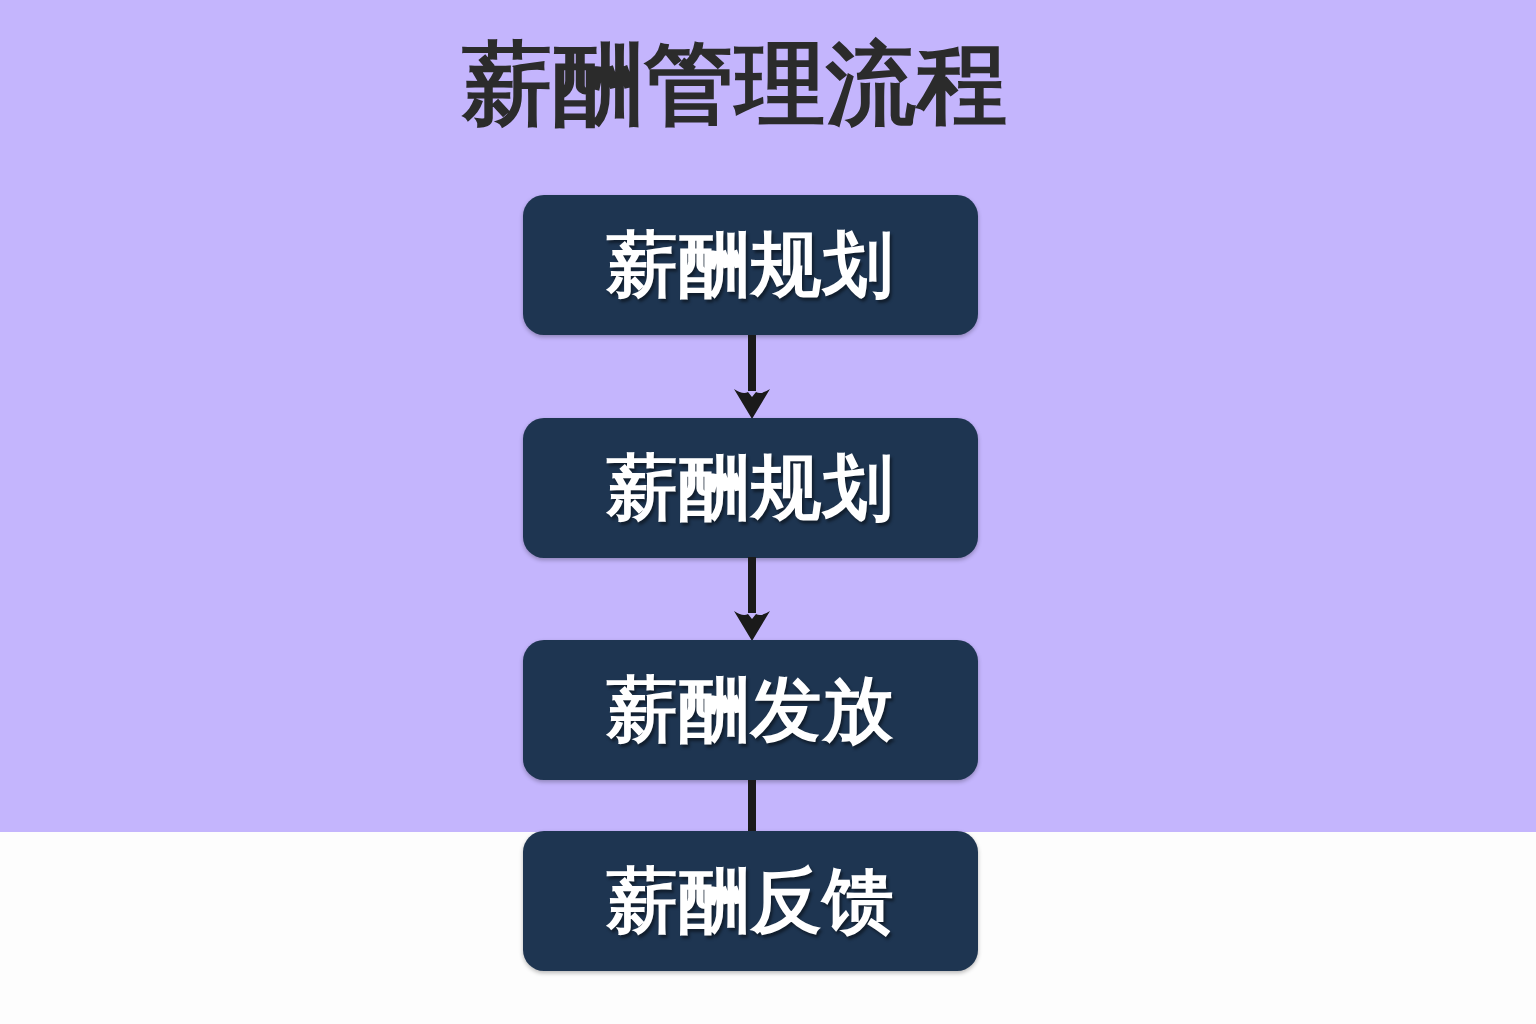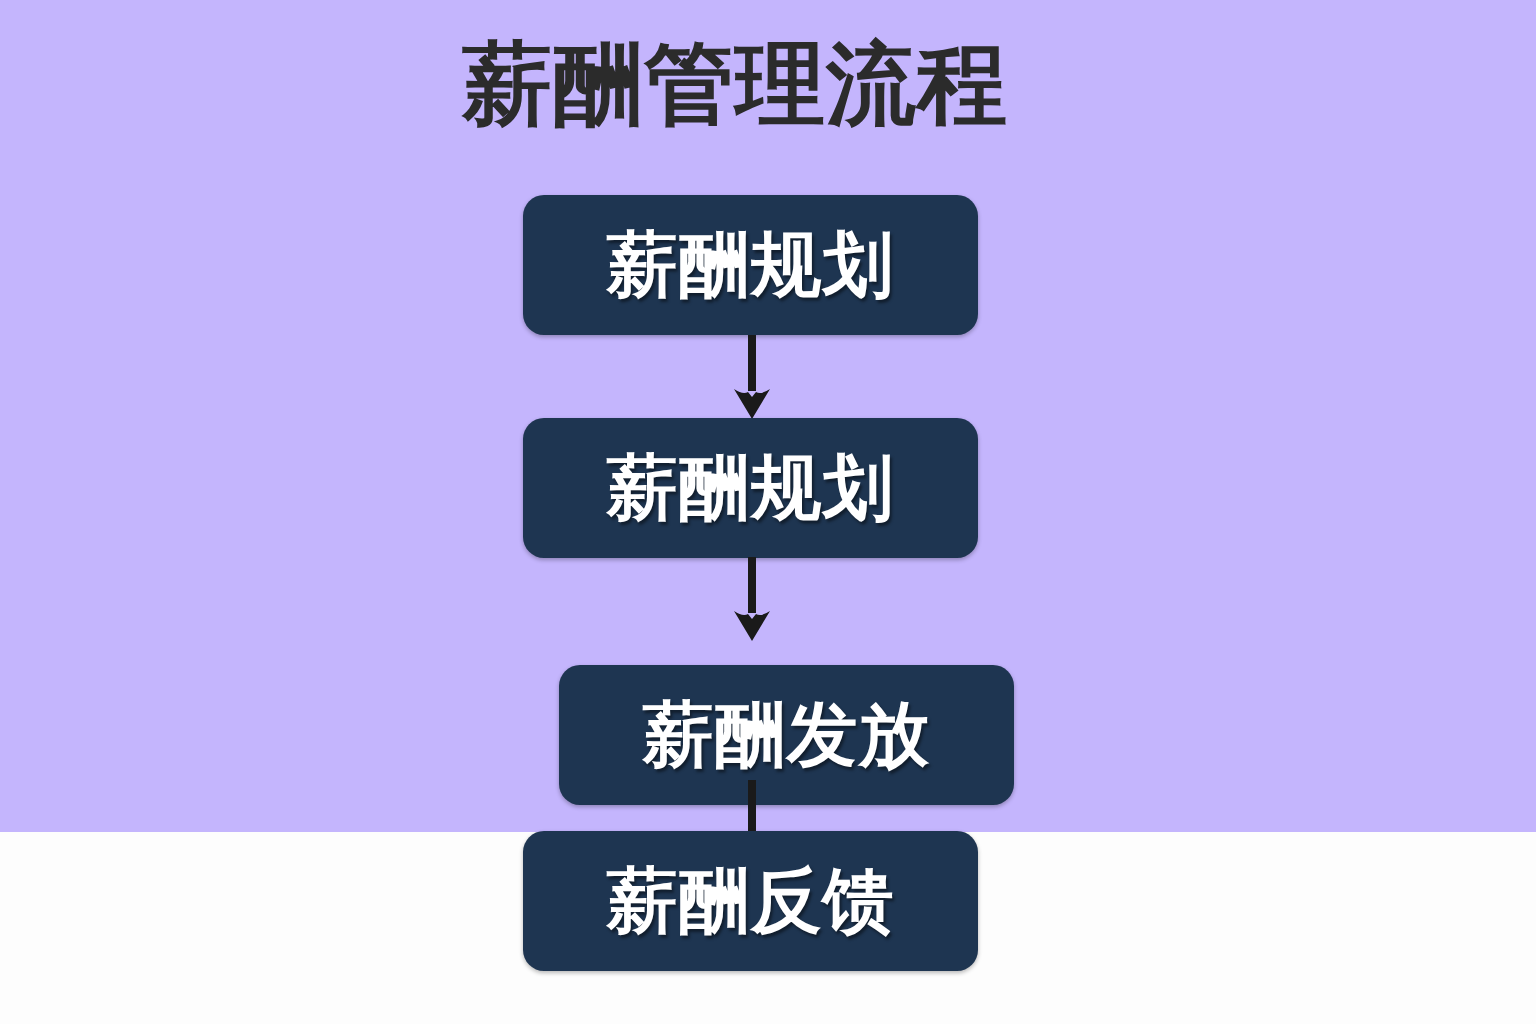--- a/index.html
+++ b/index.html
@@ -65,21 +65,21 @@
     color: #ffffff;
     letter-spacing: 1px;
     line-height: 1;
     white-space: nowrap;
     text-shadow: 2px 3px 3px rgba(0,0,0,0.45);
     transform: translateY(-1px);
   }
 
   .node-1 { top: 0px; }
   .node-2 { top: 223px; }
-  .node-3 { top: 470px; margin-left: 36px; }
+  .node-3 { top: 445px; }
   .node-4 { top: 636px; }
 
   
   .arrow {
     position: absolute;
     left: 210px;      
     width: 38px;
     height: 84px;
   }
   .arrow svg { display: block; width: 38px; height: 84px; }

